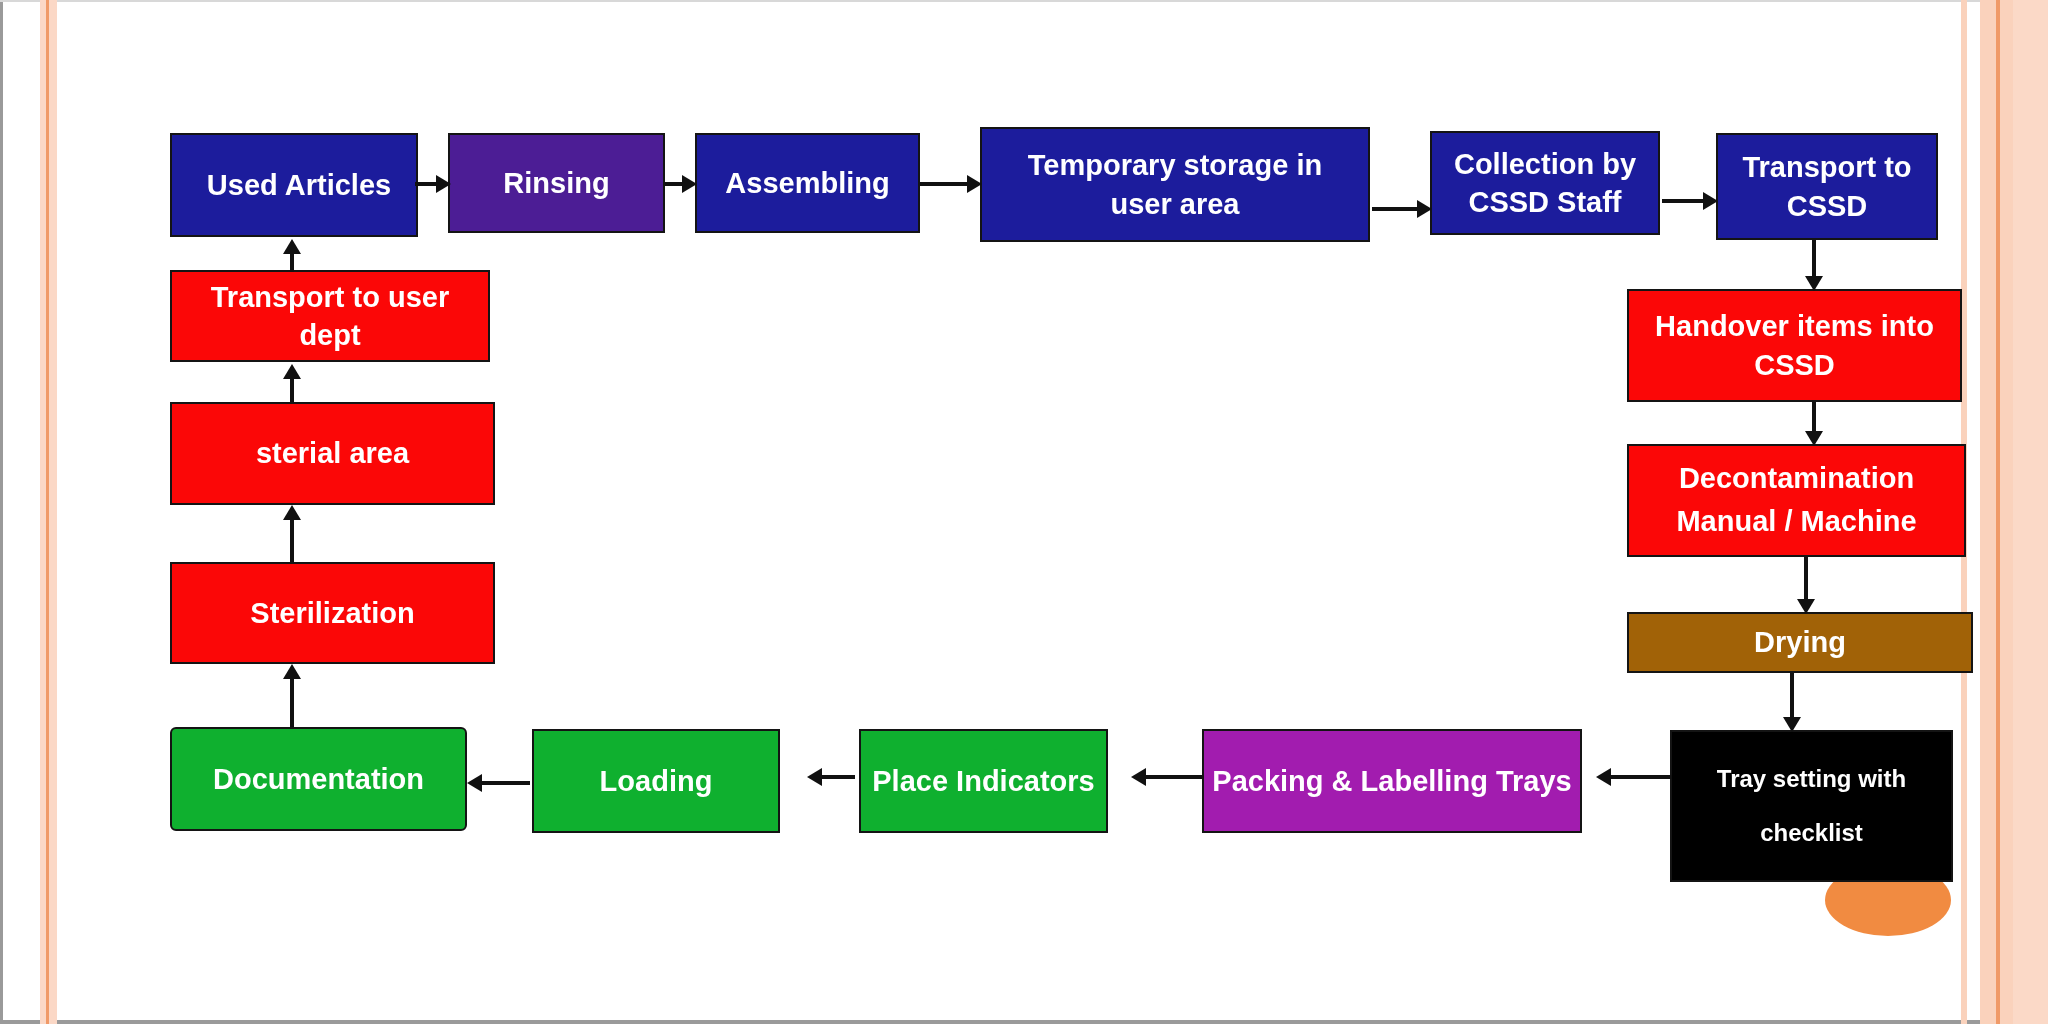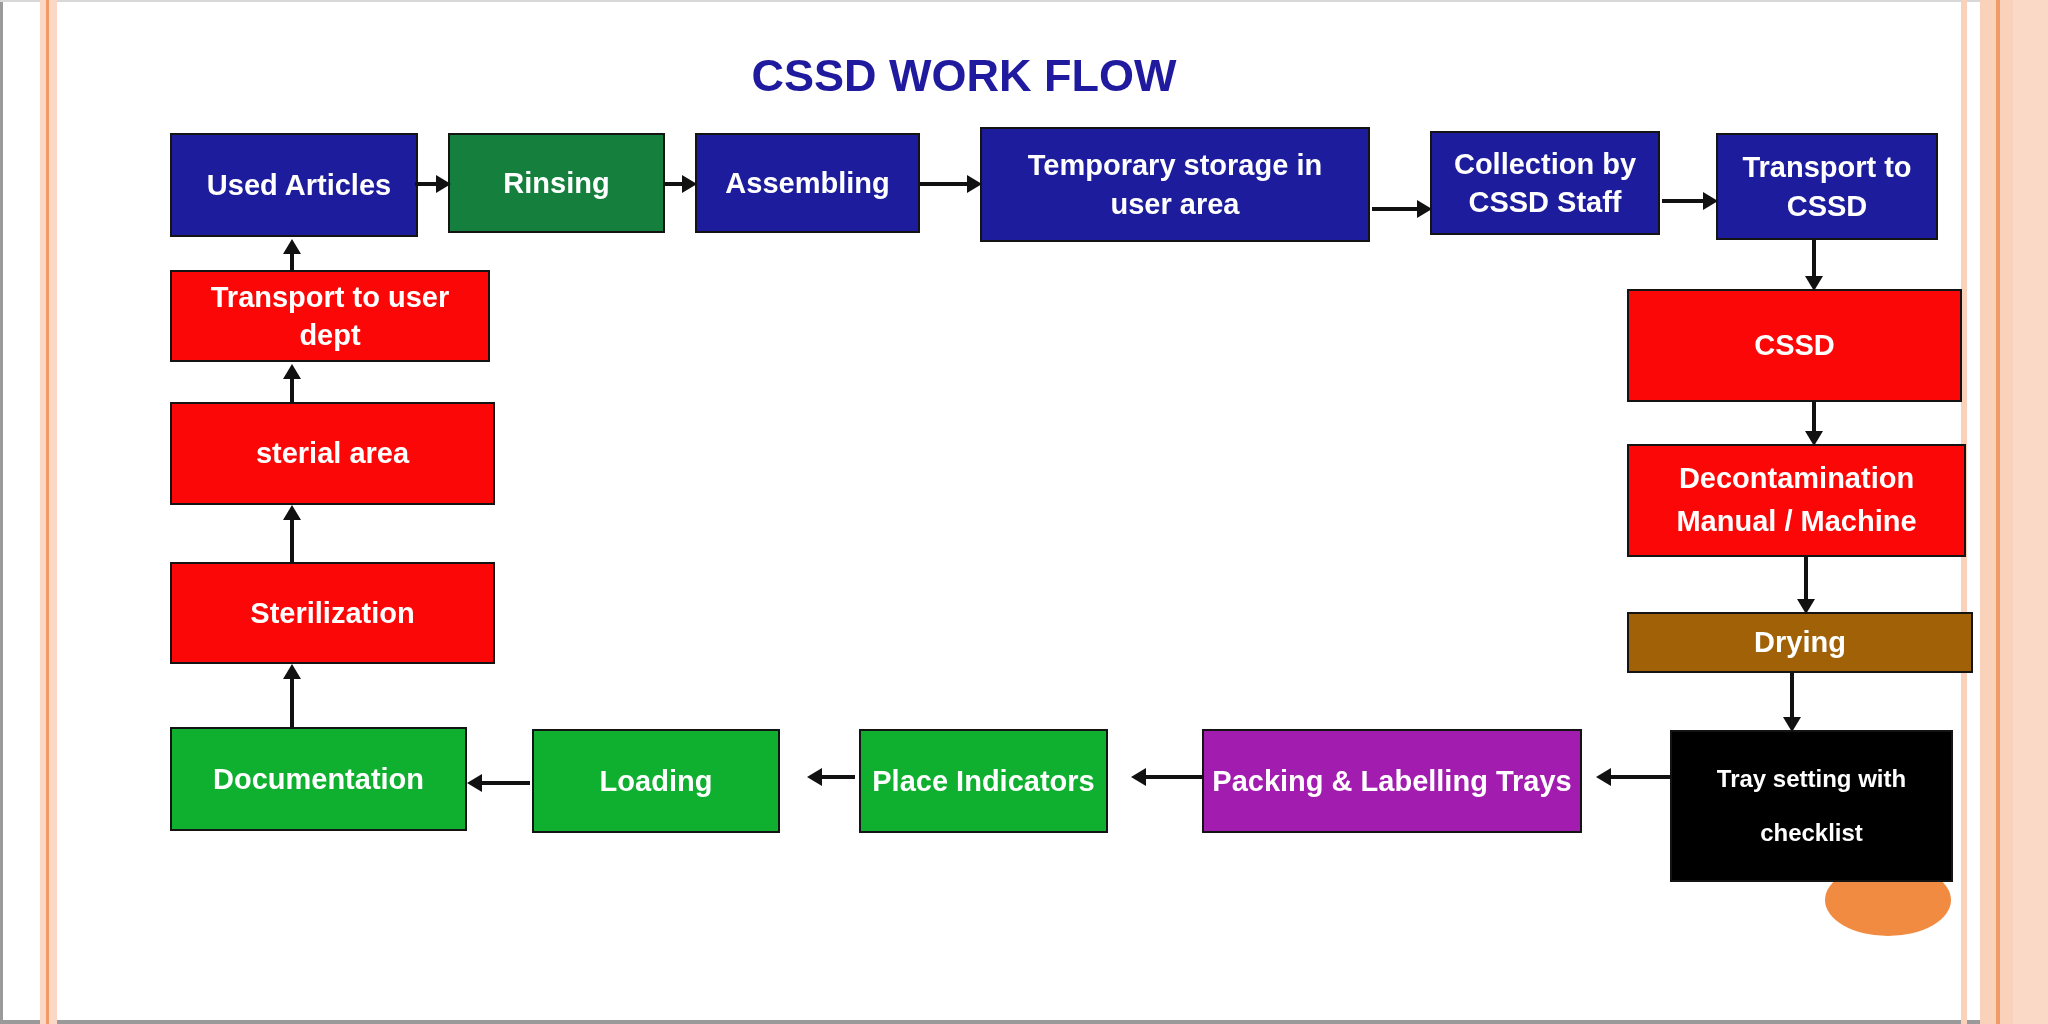--- a/index.html
+++ b/index.html
@@ -33,47 +33,47 @@
   <div class="deco" style="left: 0px; top: 0px; width: 2048px; height: 2px; background: rgb(216, 216, 216);"></div>
   <div class="deco" style="left: 0px; top: 1020px; width: 2048px; height: 4px; background: rgb(154, 154, 154);"></div>
   <div class="deco" style="left: 40px; top: 0px; width: 6px; height: 1024px; background: rgb(251, 216, 198);"></div>
   <div class="deco" style="left: 46px; top: 0px; width: 3px; height: 1024px; background: rgb(240, 154, 104);"></div>
   <div class="deco" style="left: 49px; top: 0px; width: 8px; height: 1024px; background: rgb(251, 216, 198);"></div>
   <div class="deco" style="left: 1961px; top: 0px; width: 6px; height: 1024px; background: rgb(250, 210, 188);"></div>
   <div class="deco" style="left: 1980px; top: 0px; width: 68px; height: 1024px; background: rgb(250, 210, 188);"></div>
   <div class="deco" style="left: 1996px; top: 0px; width: 4px; height: 1024px; background: rgb(240, 154, 104);"></div>
   <div class="deco" style="left: 2013px; top: 0px; width: 35px; height: 1024px; background: rgb(251, 217, 199);"></div>
 
-  <div class="title" style="color: rgb(31, 26, 158);">CSSD WORK FLOW</div>
 
   <div class="ellipse" style="left: 1825px; top: 864px; width: 126px; height: 72px; background: rgb(241, 139, 65);"></div>
 
   <div id="diagram">
       <div class="node" style="left: 170px; top: 133px; width: 248px; height: 104px; background: rgb(28, 28, 156); border-color: rgb(20, 20, 20); padding-left: 10px;">
         <span>Used Articles</span>
       </div>
-      <div class="node" style="left: 448px; top: 133px; width: 217px; height: 100px; background: #15803d; border-color: rgb(20, 20, 20);">
+      <div class="node" style="left: 448px; top: 133px; width: 217px; height: 100px; background: #4c1d95; border-color: rgb(20, 20, 20);">
         <span>Rinsing</span>
       </div>
       <div class="node" style="left: 695px; top: 133px; width: 225px; height: 100px; background: rgb(28, 28, 156); border-color: rgb(20, 20, 20);">
         <span>Assembling</span>
       </div>
       <div class="node" style="left: 980px; top: 127px; width: 390px; height: 115px; background: rgb(28, 28, 156); border-color: rgb(20, 20, 20);">
         <span>Temporary storage in</span>
         <span>user area</span>
       </div>
       <div class="node" style="left: 1430px; top: 131px; width: 230px; height: 104px; background: rgb(28, 28, 156); border-color: rgb(20, 20, 20);">
         <span>Collection by</span>
         <span>CSSD Staff</span>
       </div>
       <div class="node" style="left: 1716px; top: 133px; width: 222px; height: 107px; background: rgb(28, 28, 156); border-color: rgb(20, 20, 20);">
         <span>Transport to</span>
         <span>CSSD</span>
       </div>
       <div class="node" style="left: 1627px; top: 289px; width: 335px; height: 113px; background: rgb(251, 7, 7); border-color: rgb(20, 20, 20);">
+        <span>Handover items into</span>
         <span>CSSD</span>
       </div>
       <div class="node spread" style="left: 1627px; top: 444px; width: 339px; height: 113px; background: rgb(251, 7, 7); border-color: rgb(20, 20, 20);">
         <span>Decontamination</span>
         <span>Manual / Machine</span>
       </div>
       <div class="node" style="left: 1627px; top: 612px; width: 346px; height: 61px; background: #a16207; border-color: rgb(20, 20, 20);">
         <span>Drying</span>
       </div>
       <div class="node spread small" style="left: 1670px; top: 730px; width: 283px; height: 152px; background: #000000; border-color: rgb(20, 20, 20);">
@@ -82,21 +82,21 @@
       </div>
       <div class="node" style="left: 1202px; top: 729px; width: 380px; height: 104px; background: #a21caf; border-color: rgb(20, 20, 20); justify-content: center;">
         <span>Packing &amp; Labelling Trays</span>
       </div>
       <div class="node" style="left: 859px; top: 729px; width: 249px; height: 104px; background: rgb(15, 176, 47); border-color: rgb(20, 20, 20);">
         <span>Place Indicators</span>
       </div>
       <div class="node" style="left: 532px; top: 729px; width: 248px; height: 104px; background: rgb(15, 176, 47); border-color: rgb(20, 20, 20);">
         <span>Loading</span>
       </div>
-      <div class="node" style="left: 170px; top: 727px; width: 297px; height: 104px; background: rgb(15, 176, 47); border-color: rgb(20, 20, 20);">
+      <div class="node" style="left: 170px; top: 727px; width: 297px; height: 104px; background: rgb(15, 176, 47); border-color: rgb(20, 20, 20); border-radius: 6px;">
         <span>Documentation</span>
       </div>
       <div class="node" style="left: 170px; top: 270px; width: 320px; height: 92px; background: rgb(251, 7, 7); border-color: rgb(20, 20, 20);">
         <span>Transport to user</span>
         <span>dept</span>
       </div>
       <div class="node" style="left: 170px; top: 402px; width: 325px; height: 103px; background: rgb(251, 7, 7); border-color: rgb(20, 20, 20);">
         <span>sterial area</span>
       </div>
       <div class="node" style="left: 170px; top: 562px; width: 325px; height: 102px; background: rgb(251, 7, 7); border-color: rgb(20, 20, 20);">

